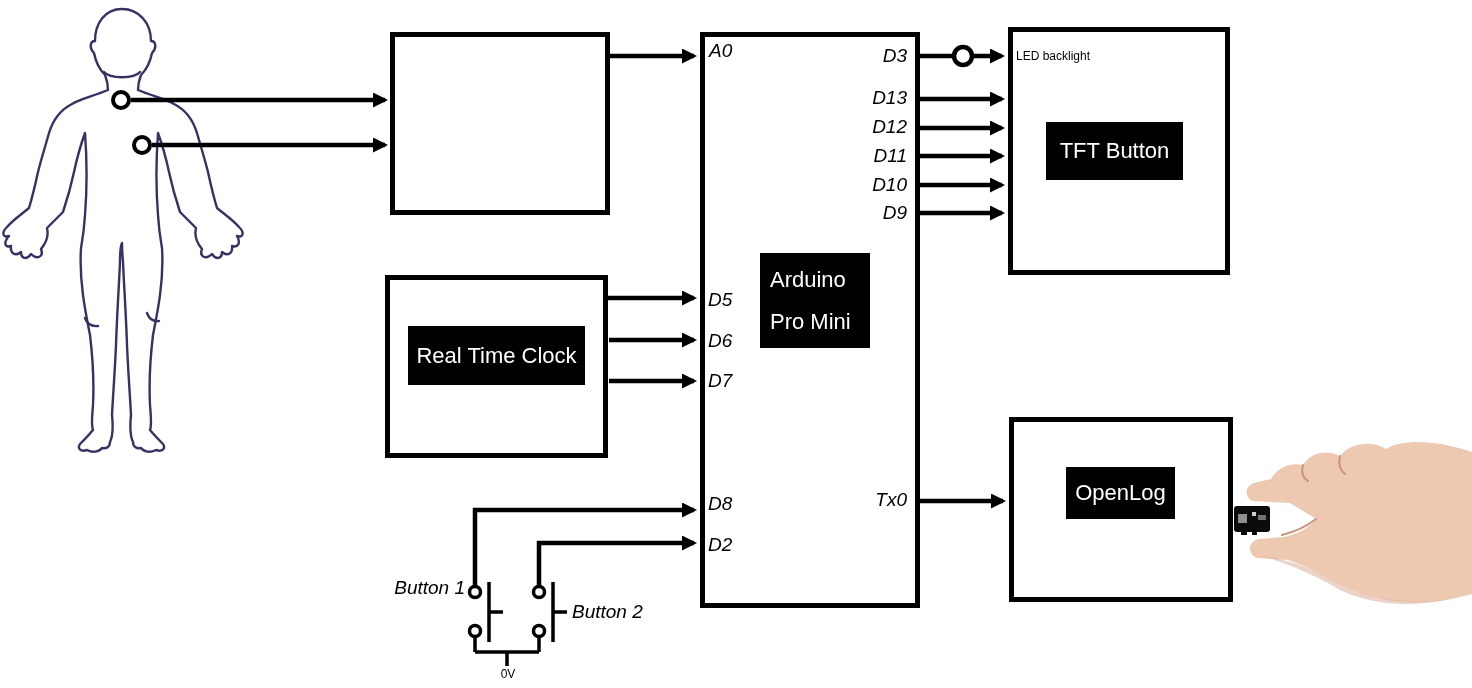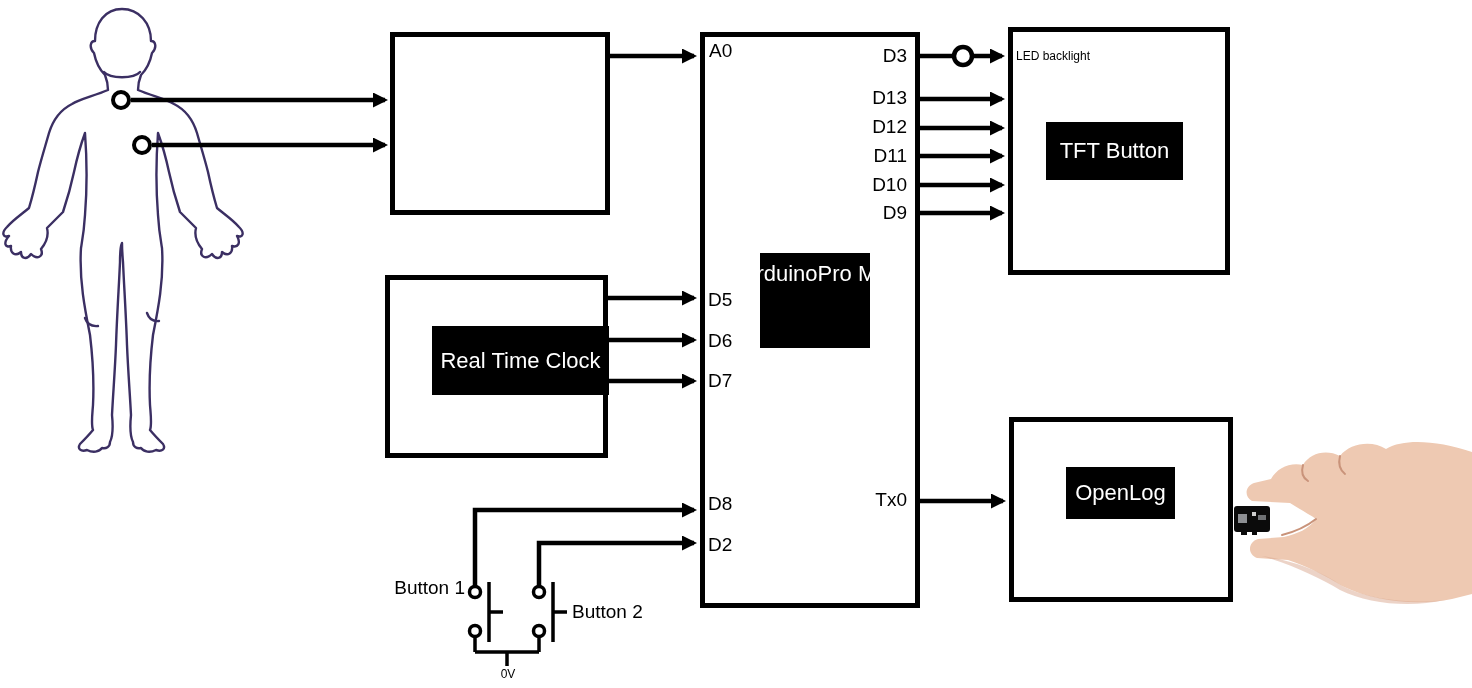--- a/index.html
+++ b/index.html
@@ -16,23 +16,23 @@
   .skinfill{fill:var(--skin,#eec9b2);}
   .skinshadow{fill:var(--skin-shadow,#d9a88f);opacity:.5;}
   .crease{fill:none;stroke:#c9937a;stroke-width:2;stroke-linecap:round;}
   .card{fill:#0b0b0b;}
   .box{position:absolute;border:5px solid var(--line,#000);box-sizing:border-box;background:transparent;}
   .blabel{
     position:absolute;background:var(--label-bg,#000);color:var(--label-text,#fff);
     display:flex;align-items:center;justify-content:center;
     font-size:22px;box-sizing:border-box;white-space:nowrap;
   }
-  .blabel.twolines{flex-direction:row;align-items:flex-start;justify-content:center;
+  .blabel.twolines{flex-direction:column;align-items:flex-start;justify-content:center;
     padding-left:10px;line-height:42px;}
-  .pin{position:absolute;font-size:19px;transform:translateY(-50%);white-space:nowrap;}
+  .pin{position:absolute;font-size:19px;transform:translateY(-50%);white-space:nowrap;font-style:italic;}
   .pin.r{text-align:center;}
   .freetext{position:absolute;font-size:12px;white-space:nowrap;}
 </style>
 </head>
 <body>
 
 <div class="stage">
 
   <svg class="layer" width="1472" height="688" viewBox="0 0 1472 688">
     <defs>
@@ -129,21 +129,21 @@
       <rect class="card" x="1252" y="531" width="5" height="4"></rect>
       <rect x="1238" y="514" width="9" height="9" fill="#8d8f93"></rect>
       <rect x="1252" y="512" width="4" height="4" fill="#cfcfcf"></rect>
       <rect x="1258" y="515" width="8" height="5" fill="#6f7174"></rect>
     </g>
   </svg>
 
   <div class="box" style="left:390px;top:32px;width:220px;height:183px"></div>
 
   <div class="box" style="left:385px;top:275px;width:223px;height:183px"></div>
-  <div class="blabel" style="left:432px;top:326px;width:177px;height:69px">Real Time Clock</div>
+  <div class="blabel" style="left:408px;top:326px;width:177px;height:59px">Real Time Clock</div>
 
   <div class="box" style="left:700px;top:32px;width:220px;height:576px"></div>
   <div class="blabel twolines" style="left:760px;top:253px;width:110px;height:95px">
     <span>Arduino</span>
     <span>Pro Mini</span>
   </div>
 
   <div class="box" style="left:1008px;top:27px;width:222px;height:248px"></div>
   <div class="freetext" style="left:1016px;top:56px;transform:translateY(-50%)">LED backlight</div>
   <div class="blabel" style="left:1046px;top:122px;width:137px;height:58px">TFT Button</div>

